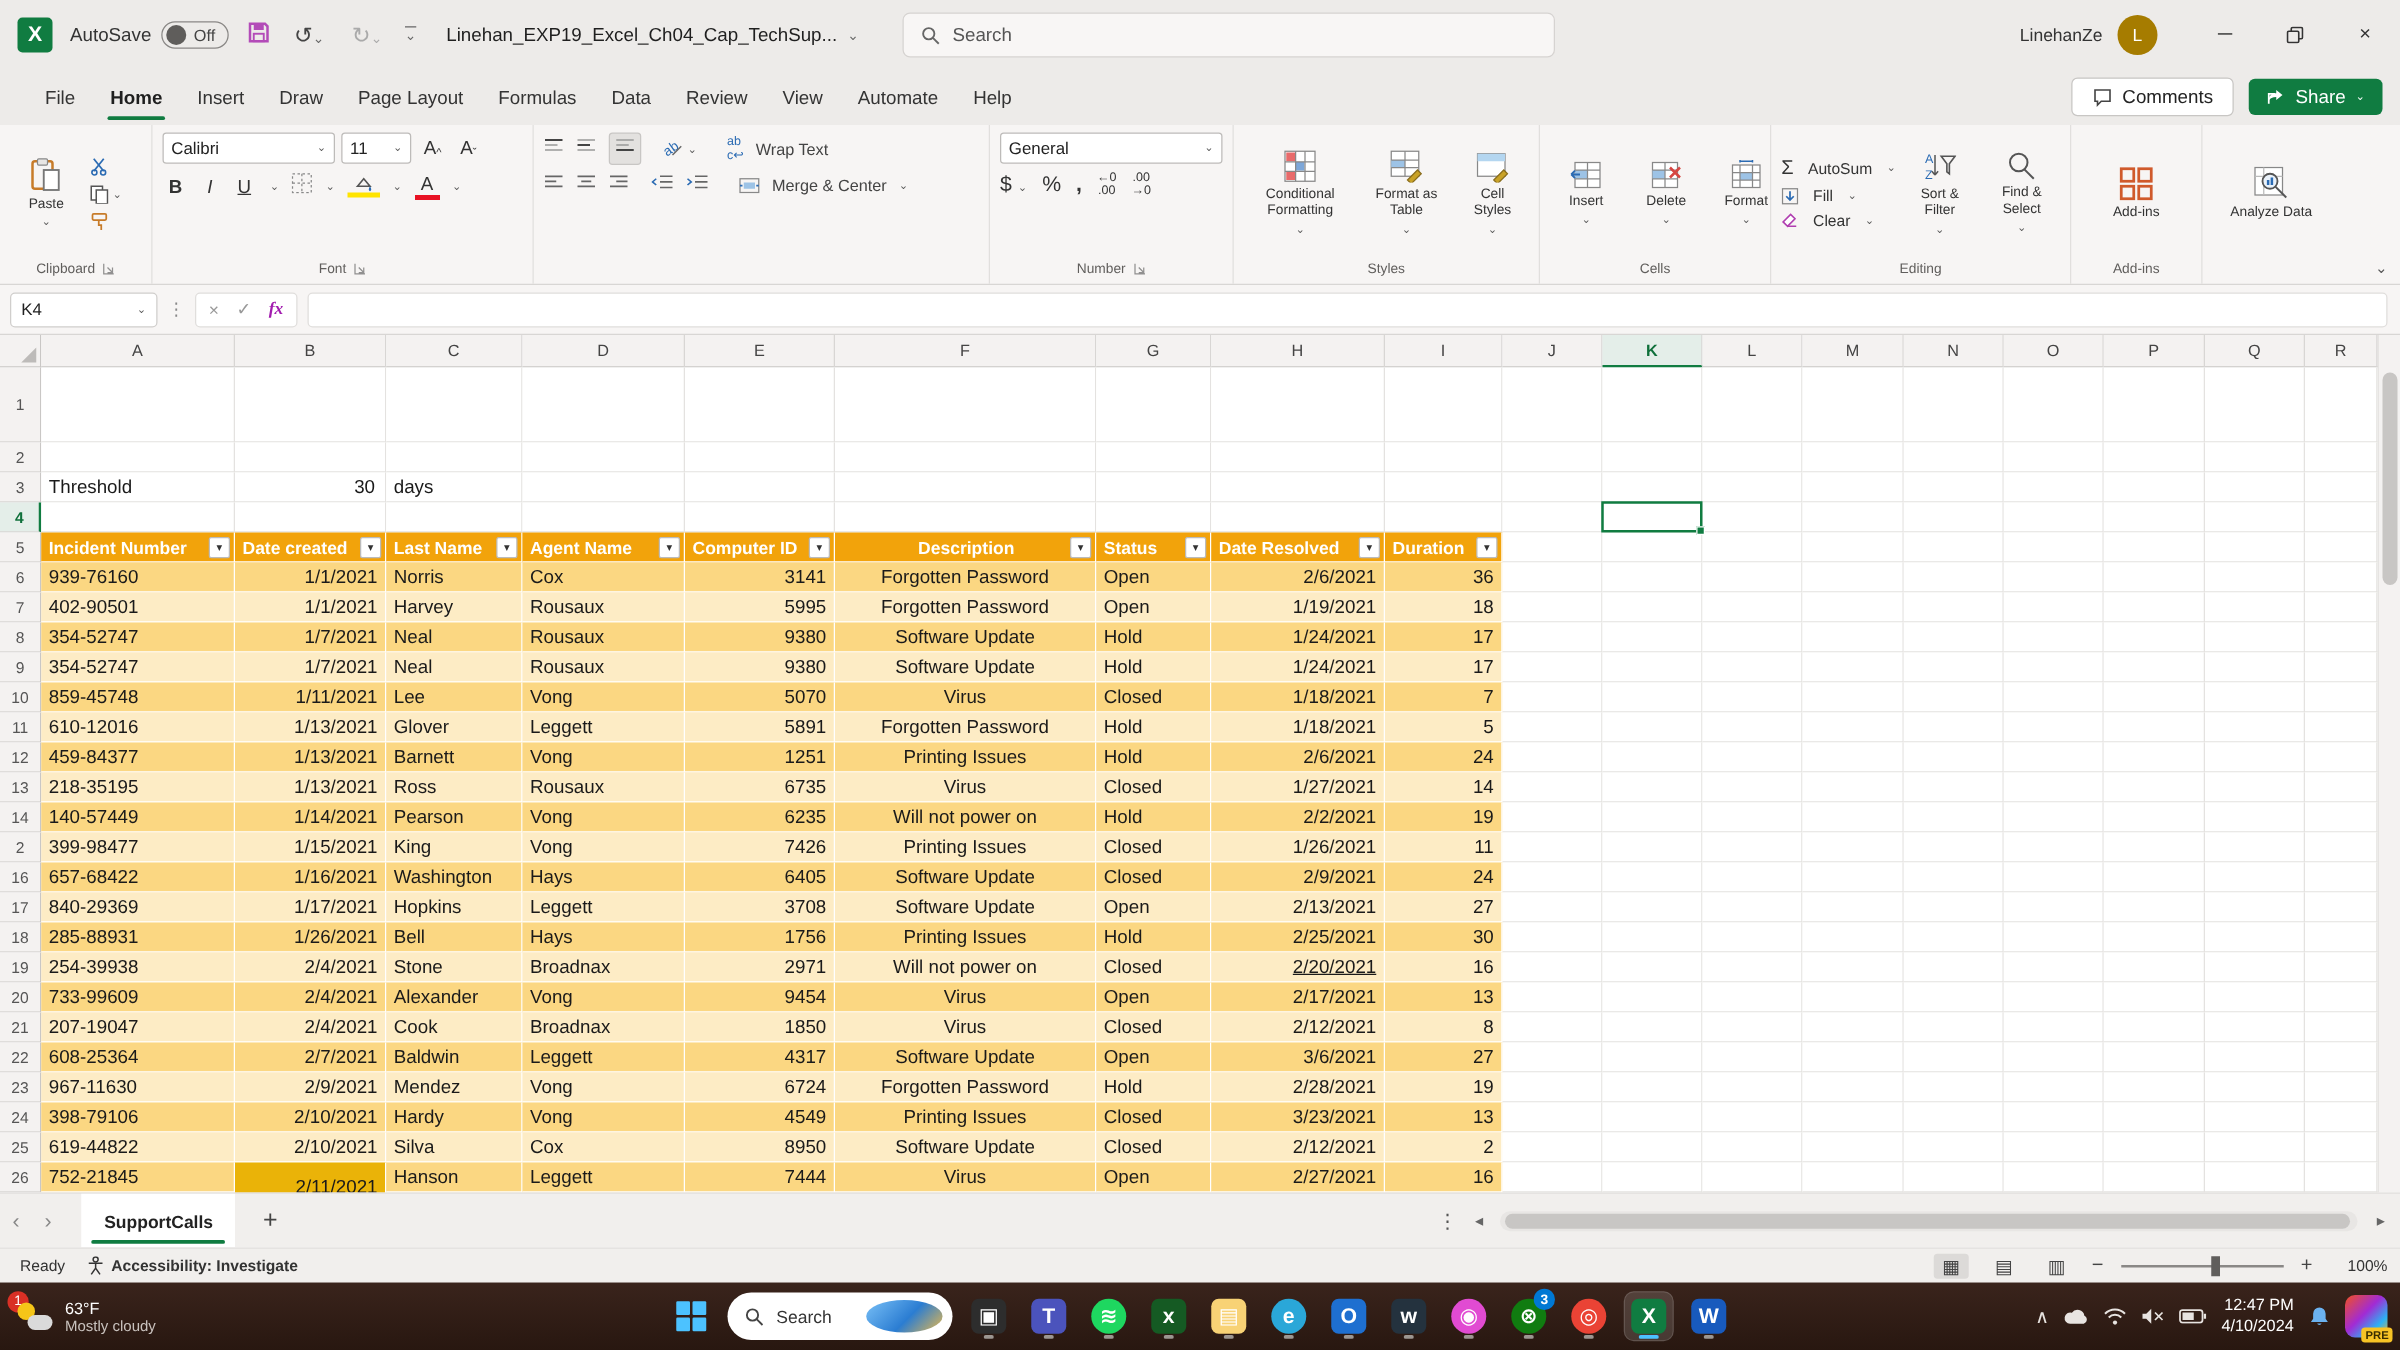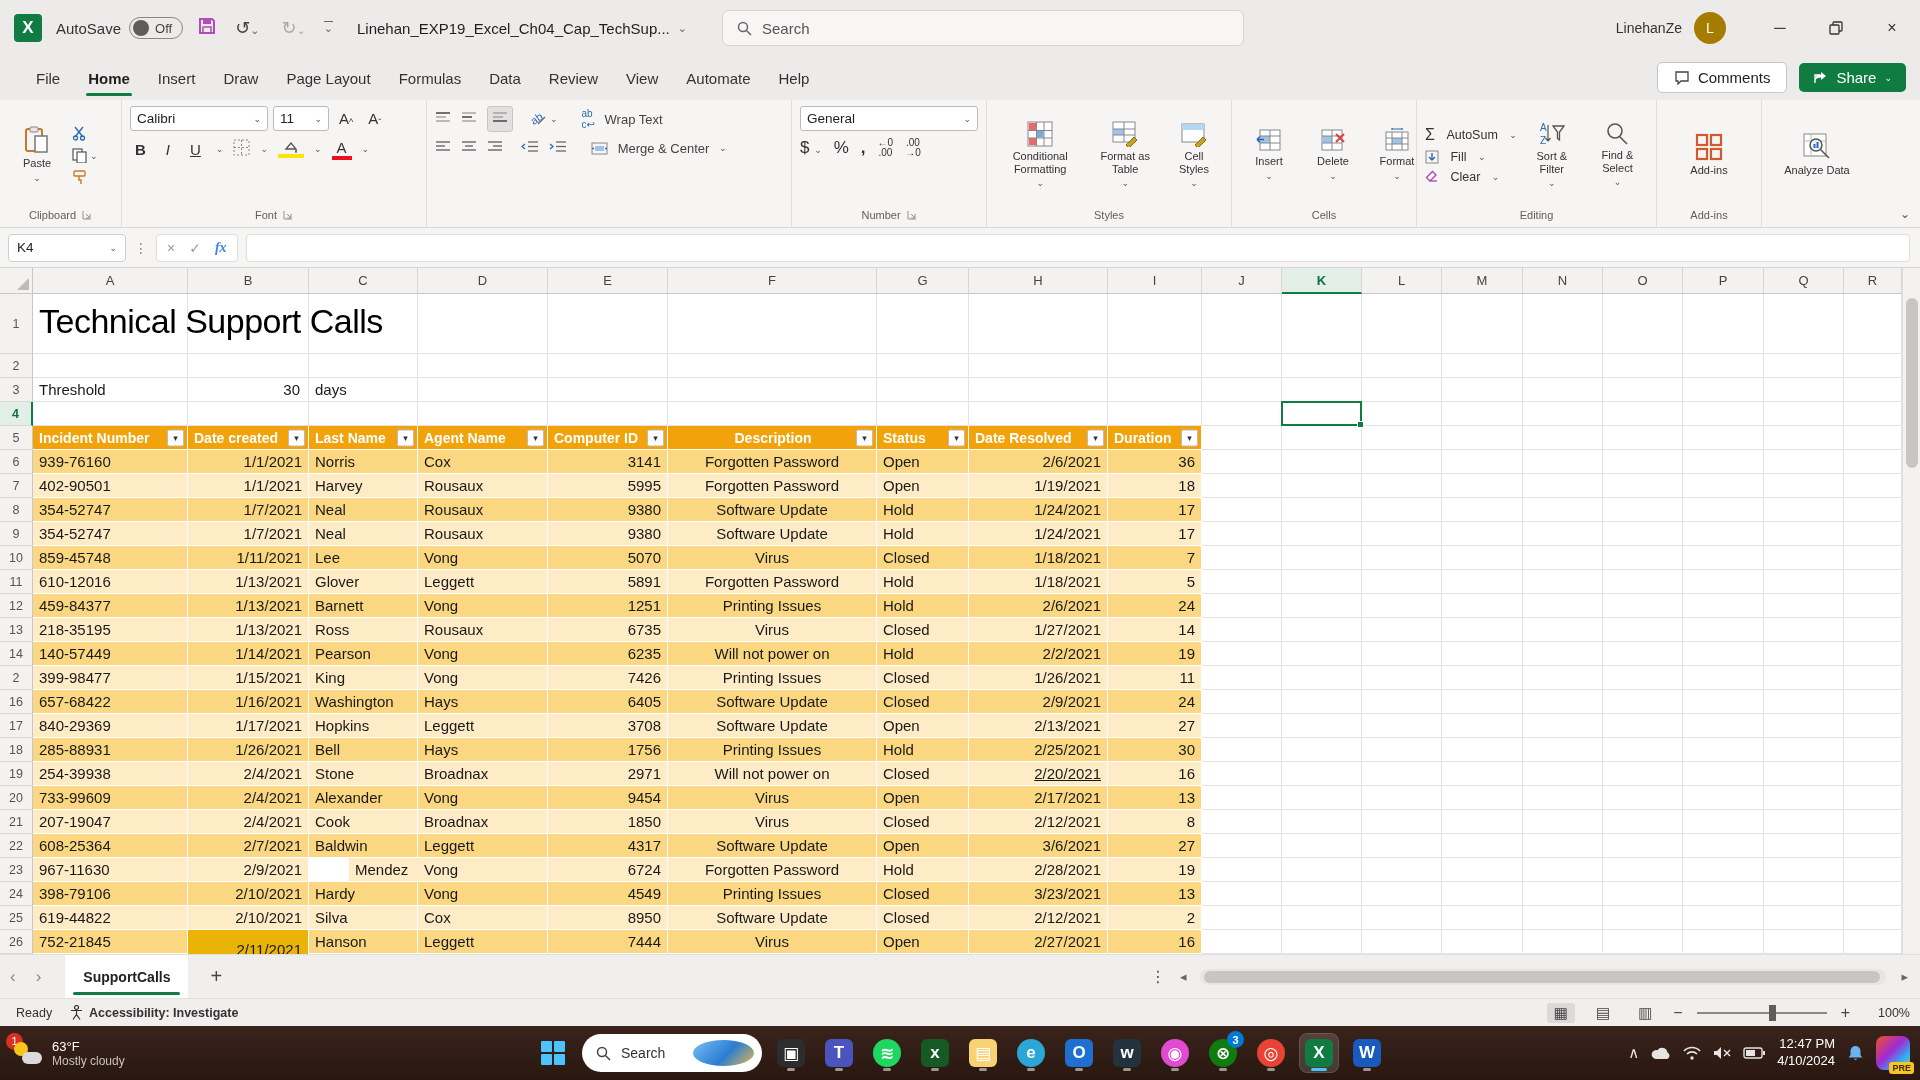--- a/index.html
+++ b/index.html
@@ -56,21 +56,21 @@
   .numbtns { display:flex; gap:12px; align-items:center; font-size:17px; color:#333; }
   .minitext { font-size:10px; color:#333; line-height:1; text-align:center; }
   .editrow { display:flex; align-items:center; gap:4px; font-size:12.5px; color:#333; }
   .ribbon-collapse { position:absolute; right:10px; bottom:6px; font-size:12px; color:#555; }
 
   
   .formulabar { position:absolute; left:0; top:228px; width:1920px; height:40px; background:#F7F5F4; display:flex; align-items:center; border-bottom:1px solid #D8D6D4; }
   .namebox { width:118px; height:28px; background:#fff; border:1px solid #D0CECC; border-radius:4px; margin-left:8px; display:flex; align-items:center; justify-content:space-between; padding:0 8px; font-size:13.5px; color:#222; }
   .fb-dots { margin:0 8px; color:#888; font-size:14px; }
   .fb-icons { display:flex; align-items:center; gap:14px; background:#fff; border:1px solid #E0DEDC; border-radius:4px; height:28px; padding:0 10px; color:#999; font-size:14px; }
-  .fx { font-style:italic; font-weight:bold; color:#3b82f6; font-family:"Liberation Serif","DejaVu Serif",serif; }
+  .fx { font-style:italic; font-weight:bold; color:#a21caf; font-family:"Liberation Serif","DejaVu Serif",serif; }
   .fb-input { flex:1; height:28px; background:#fff; border:1px solid #E0DEDC; border-radius:4px; margin:0 10px 0 8px; font-size:13.5px; padding:0 8px; color:#222; display:flex; align-items:center; }
 
   
   .gridwrap { position:absolute; left:0; top:268px; width:1920px; height:686px; background:#fff; }
   .cell { position:absolute; overflow:hidden; white-space:nowrap; font-size:15px; color:#1a1a1a; display:flex; align-items:center; }
   .chead { background:#F4F2F1; border-right:1px solid #D8D6D4; border-bottom:1px solid #C9C7C5; color:#444; font-size:13px; justify-content:center; }
   .chead.sel { background:#E4EEE9; border-bottom:2px solid #107C41; color:#0F703B; font-weight:bold; }
   .rhead { background:#F4F2F1; border-right:1px solid #C9C7C5; border-bottom:1px solid #D8D6D4; color:#555; font-size:12.5px; justify-content:center; }
   .rhead.sel { background:#E4EEE9; border-right:2px solid #107C41; color:#0F703B; font-weight:bold; }
   .corner { background:#F4F2F1; border-right:1px solid #C9C7C5; border-bottom:1px solid #C9C7C5; }
@@ -1010,21 +1010,21 @@
       <div class="cell gline" style="left: 1362px; top: 566px; width: 80px; height: 24px;"></div>
       <div class="cell gline" style="left: 1442px; top: 566px; width: 81px; height: 24px;"></div>
       <div class="cell gline" style="left: 1523px; top: 566px; width: 80px; height: 24px;"></div>
       <div class="cell gline" style="left: 1603px; top: 566px; width: 80px; height: 24px;"></div>
       <div class="cell gline" style="left: 1683px; top: 566px; width: 81px; height: 24px;"></div>
       <div class="cell gline" style="left: 1764px; top: 566px; width: 80px; height: 24px;"></div>
       <div class="cell gline" style="left: 1844px; top: 566px; width: 58px; height: 24px;"></div>
       <div class="cell rhead" style="left: 0px; top: 590px; width: 33px; height: 24px;">23</div>
       <div class="cell tdata" style="left: 33px; top: 590px; width: 155px; height: 24px; background: rgb(253, 236, 197); justify-content: flex-start;">967-11630</div>
       <div class="cell tdata" style="left: 188px; top: 590px; width: 121px; height: 24px; background: rgb(253, 236, 197); justify-content: flex-end;">2/9/2021</div>
-      <div class="cell tdata" style="left: 309px; top: 590px; width: 109px; height: 24px; background: rgb(253, 236, 197); justify-content: flex-start; margin-left: 40px;">Mendez</div>
+      <div class="cell tdata" style="left: 309px; top: 590px; width: 109px; height: 24px; background: rgb(253, 236, 197); justify-content: flex-start;">Mendez</div>
       <div class="cell tdata" style="left: 418px; top: 590px; width: 130px; height: 24px; background: rgb(253, 236, 197); justify-content: flex-start;">Vong</div>
       <div class="cell tdata" style="left: 548px; top: 590px; width: 120px; height: 24px; background: rgb(253, 236, 197); justify-content: flex-end;">6724</div>
       <div class="cell tdata" style="left: 668px; top: 590px; width: 209px; height: 24px; background: rgb(253, 236, 197); justify-content: center;">Forgotten Password</div>
       <div class="cell tdata" style="left: 877px; top: 590px; width: 92px; height: 24px; background: rgb(253, 236, 197); justify-content: flex-start;">Hold</div>
       <div class="cell tdata" style="left: 969px; top: 590px; width: 139px; height: 24px; background: rgb(253, 236, 197); justify-content: flex-end;">2/28/2021</div>
       <div class="cell tdata" style="left: 1108px; top: 590px; width: 94px; height: 24px; background: rgb(253, 236, 197); justify-content: flex-end;">19</div>
       <div class="cell gline" style="left: 1202px; top: 590px; width: 80px; height: 24px;"></div>
       <div class="cell gline" style="left: 1282px; top: 590px; width: 80px; height: 24px;"></div>
       <div class="cell gline" style="left: 1362px; top: 590px; width: 80px; height: 24px;"></div>
       <div class="cell gline" style="left: 1442px; top: 590px; width: 81px; height: 24px;"></div>
@@ -1083,21 +1083,20 @@
       <div class="cell tdata" style="left: 1108px; top: 662px; width: 94px; height: 24px; background: rgb(251, 215, 130); justify-content: flex-end;">16</div>
       <div class="cell gline" style="left: 1202px; top: 662px; width: 80px; height: 24px;"></div>
       <div class="cell gline" style="left: 1282px; top: 662px; width: 80px; height: 24px;"></div>
       <div class="cell gline" style="left: 1362px; top: 662px; width: 80px; height: 24px;"></div>
       <div class="cell gline" style="left: 1442px; top: 662px; width: 81px; height: 24px;"></div>
       <div class="cell gline" style="left: 1523px; top: 662px; width: 80px; height: 24px;"></div>
       <div class="cell gline" style="left: 1603px; top: 662px; width: 80px; height: 24px;"></div>
       <div class="cell gline" style="left: 1683px; top: 662px; width: 81px; height: 24px;"></div>
       <div class="cell gline" style="left: 1764px; top: 662px; width: 80px; height: 24px;"></div>
       <div class="cell gline" style="left: 1844px; top: 662px; width: 58px; height: 24px;"></div>
-      <div class="title-overlay" style="left: 39px; top: 34px;">Technical Support Calls</div>
       <div class="selbox" style="left: 1281px; top: 133px; width: 81px; height: 25px;">
         <span class="fill-handle"></span>
       </div>
     </div>
 
   <div class="sheetbar">
     <span class="sb-nav">‹</span>
     <span class="sb-nav">›</span>
     <div class="sheettab">
         <span>SupportCalls</span>

